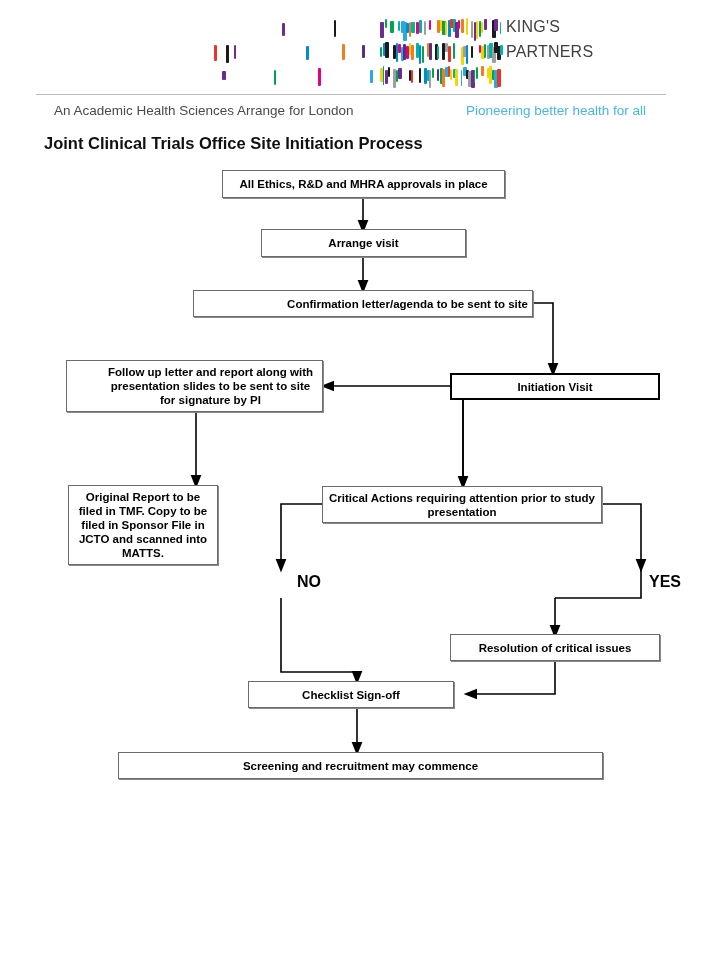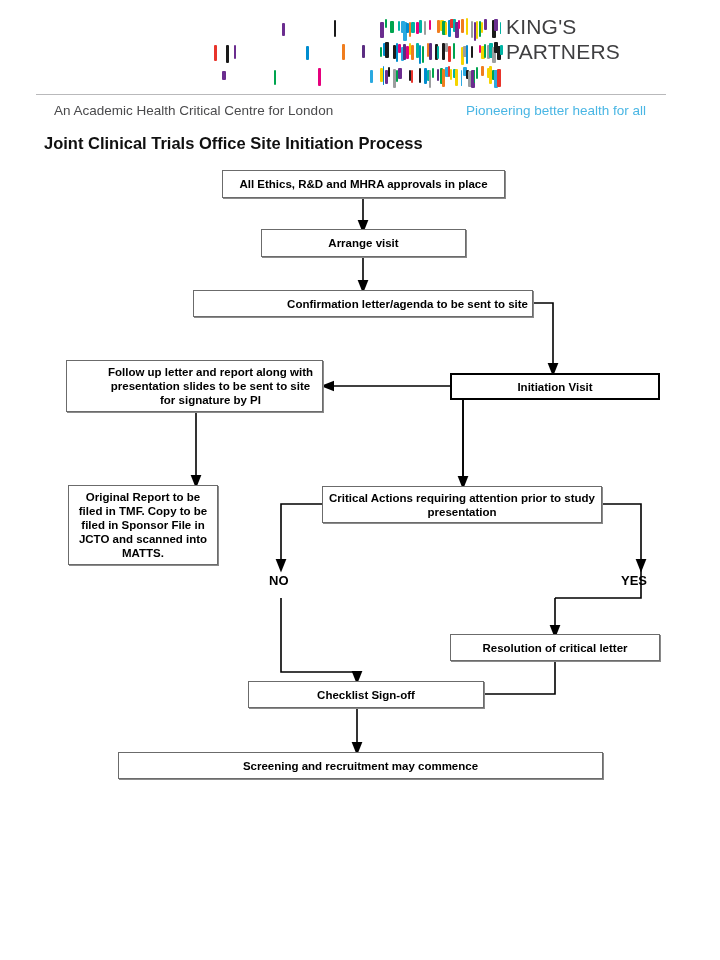--- a/index.html
+++ b/index.html
@@ -29,21 +29,21 @@
   .bar {
     position: absolute;
     border-radius: 1px;
   }
   .khp-words {
     position: absolute;
     left: 296px; top: 0px;
     width: 160px;
     text-align: left;
     font-family: "Liberation Sans", sans-serif;
-    font-size: 21px;
+    font-size: 16px;
     line-height: 25px;
     color: #3f3f41;
     letter-spacing: 0.2px;
   }
   .khp-words div { white-space: nowrap; }
 
   .header-rule {
     position: absolute;
     left: 36px; top: 94px;
     width: 630px; height: 1px;
@@ -95,26 +95,27 @@
     font-family: "Liberation Sans", sans-serif;
     padding: 2px 4px;
     z-index: 2;
   }
   .node.thick {
     border: 2.5px solid #000000;
     box-shadow: none;
   }
   .branch-label {
     position: absolute;
-    font-size: 13px;
+    font-size: 16px;
     font-weight: bold;
     color: #000;
     font-family: "Liberation Sans", sans-serif;
     z-index: 2;
     white-space: nowrap;
+    margin-left: 28px;
   }
 
   
   .footer { position: absolute; left: 0; top: 893px; width: 720px; height: 60px; }
 </style>
 </head>
 <body>
 
 <div id="page">
 
@@ -240,21 +241,21 @@
         <span class="bar" style="left: 284.4px; top: 7.81614px; width: 3.33241px; height: 18.0134px; background: rgb(42, 169, 224);"></span>
         <span class="bar" style="left: 287px; top: 7.44568px; width: 4.19482px; height: 17.5716px; background: rgb(232, 52, 43);"></span>
       </div>
     <div class="khp-words">
       <div>KING'S</div>
       <div>PARTNERS</div>
     </div>
   </div>
 
   <div class="header-rule"></div>
-  <div class="tagline-left">An Academic Health Critical Centre for London</div>
+  <div class="tagline-left">An Academic Health Sciences Arrange for London</div>
   <div class="tagline-right">Pioneering better health for all</div>
   <div class="page-title">Joint Clinical Trials Office Site Initiation Process</div>
 
   <div id="flow">
     <svg id="wires" width="720" height="960">
       <defs>
         <marker id="ah" markerWidth="9" markerHeight="9" refX="4.5" refY="4" orient="auto">
           <path d="M0,0.6 L8.5,4 L0,7.4 z" fill="#000"></path>
         </marker>
       </defs>
@@ -303,24 +304,24 @@
 
     <div class="node" style="left:68px; top:485px; width:150px; height:80px;">
       <span>Original Report to be filed in TMF. Copy to be filed in Sponsor File in JCTO and scanned into MATTS.</span>
     </div>
 
     <div class="node" style="left:322px; top:486px; width:280px; height:37px;">
       <span>Critical Actions requiring attention prior to study presentation</span>
     </div>
 
     <div class="node" style="left:450px; top:634px; width:210px; height:27px;">
-      <span>Resolution of critical letter</span>
-    </div>
-
-    <div class="node" style="left:248px; top:681px; width:236px; height:27px;">
+      <span>Resolution of critical issues</span>
+    </div>
+
+    <div class="node" style="left:248px; top:681px; width:206px; height:27px;">
       <span>Checklist Sign-off</span>
     </div>
 
     <div class="node" style="left:118px; top:752px; width:485px; height:27px;">
       <span>Screening and recruitment may commence</span>
     </div>
 
     <div class="branch-label" style="left:269px; top:573px;">NO</div>
     <div class="branch-label" style="left:621px; top:573px;">YES</div>
   </div>

